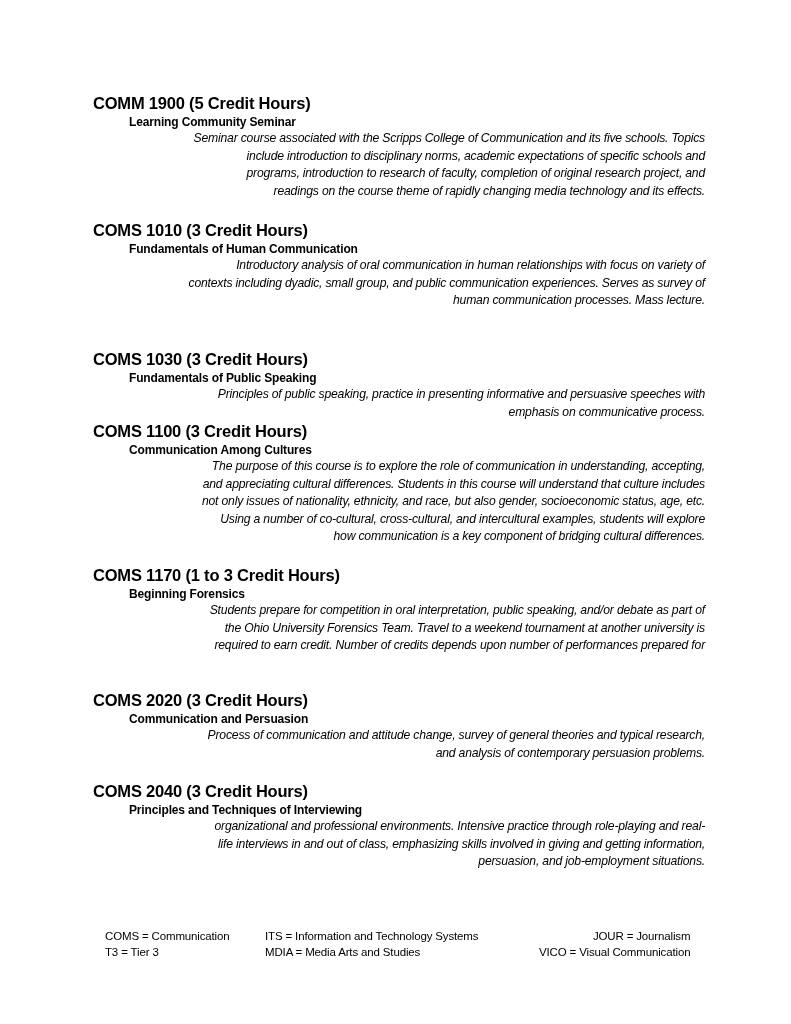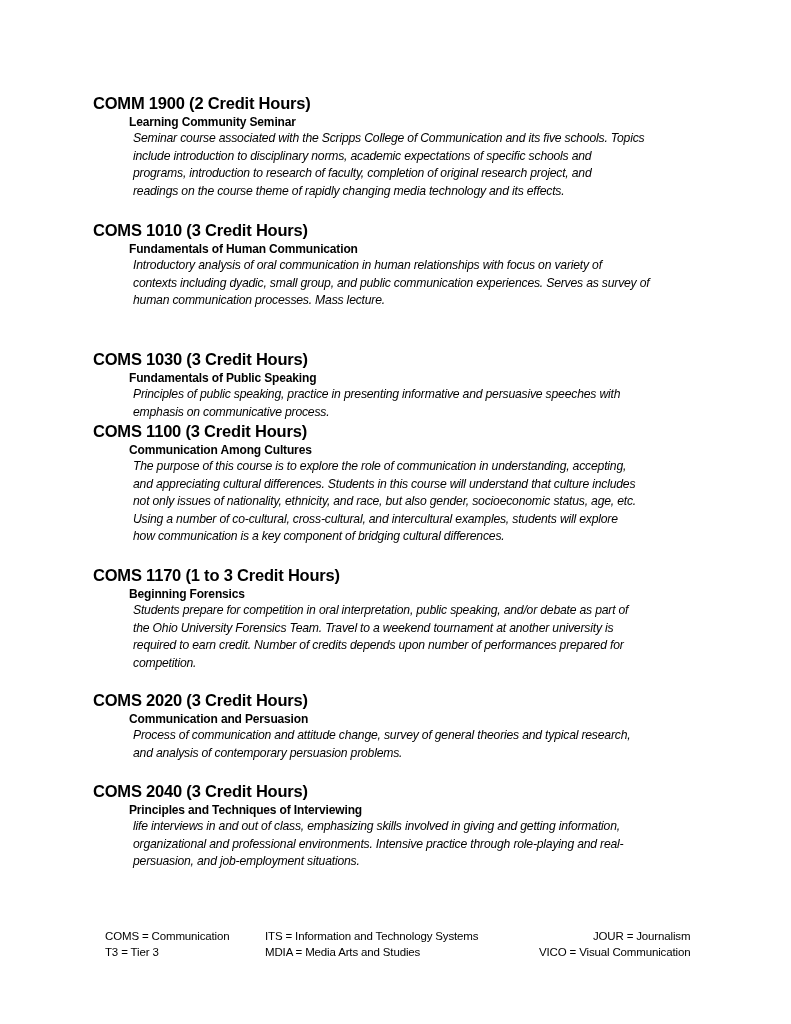--- a/index.html
+++ b/index.html
@@ -49,20 +49,21 @@
       font-style: italic;
       font-size: 12.2px;
       line-height: 17.6px;
       margin: 0 0 0 40px;
       width: 572px;
       letter-spacing: -0.2px;
     }
     .course-desc .line {
       display: block;
       white-space: nowrap;
+      text-align: right;
     }
     .footer {
       position: absolute;
       left: 93px;
       top: 928px;
       width: 620px;
       font-size: 11.5px;
       line-height: 16px;
       letter-spacing: -0.15px;
     }
@@ -74,21 +75,21 @@
     .footer-col .entry {
       display: block;
     }
   </style>
 </head>
 <body>
 
 <div class="page">
 
   <div class="course" style="top:93px;">
-    <h2 class="course-title">COMM 1900  (2 Credit Hours)</h2>
+    <h2 class="course-title">COMM 1900  (5 Credit Hours)</h2>
     <div class="course-subtitle">Learning Community Seminar</div>
     <div class="course-desc">
       <span class="line">Seminar course associated with the Scripps College of Communication and its five schools. Topics</span>
       <span class="line">include introduction to disciplinary norms, academic expectations of specific schools and</span>
       <span class="line">programs, introduction to research of faculty, completion of original research project, and</span>
       <span class="line">readings on the course theme of rapidly changing media technology and its effects.</span>
     </div>
   </div>
 
   <div class="course" style="top:220px;">
@@ -122,39 +123,38 @@
     </div>
   </div>
 
   <div class="course" style="top:565px;">
     <h2 class="course-title">COMS 1170  (1 to 3 Credit Hours)</h2>
     <div class="course-subtitle">Beginning Forensics</div>
     <div class="course-desc">
       <span class="line">Students prepare for competition in oral interpretation, public speaking, and/or debate as part of</span>
       <span class="line">the Ohio University Forensics Team. Travel to a weekend tournament at another university is</span>
       <span class="line">required to earn credit. Number of credits depends upon number of performances prepared for</span>
-      <span class="line">competition.</span>
     </div>
   </div>
 
   <div class="course" style="top:690px;">
     <h2 class="course-title">COMS 2020  (3 Credit Hours)</h2>
     <div class="course-subtitle">Communication and Persuasion</div>
     <div class="course-desc">
       <span class="line">Process of communication and attitude change, survey of general theories and typical research,</span>
       <span class="line">and analysis of contemporary persuasion problems.</span>
     </div>
   </div>
 
   <div class="course" style="top:781px;">
     <h2 class="course-title">COMS 2040  (3 Credit Hours)</h2>
     <div class="course-subtitle">Principles and Techniques of Interviewing</div>
     <div class="course-desc">
+      <span class="line">organizational and professional environments. Intensive practice through role-playing and real-</span>
       <span class="line">life interviews in and out of class, emphasizing skills involved in giving and getting information,</span>
-      <span class="line">organizational and professional environments. Intensive practice through role-playing and real-</span>
       <span class="line">persuasion, and job-employment situations.</span>
     </div>
   </div>
 
   <div class="footer">
     <div class="footer-col" style="left:12px;">
       <span class="entry">COMS = Communication</span>
       <span class="entry">T3 = Tier 3</span>
     </div>
     <div class="footer-col" style="left:172px;">

